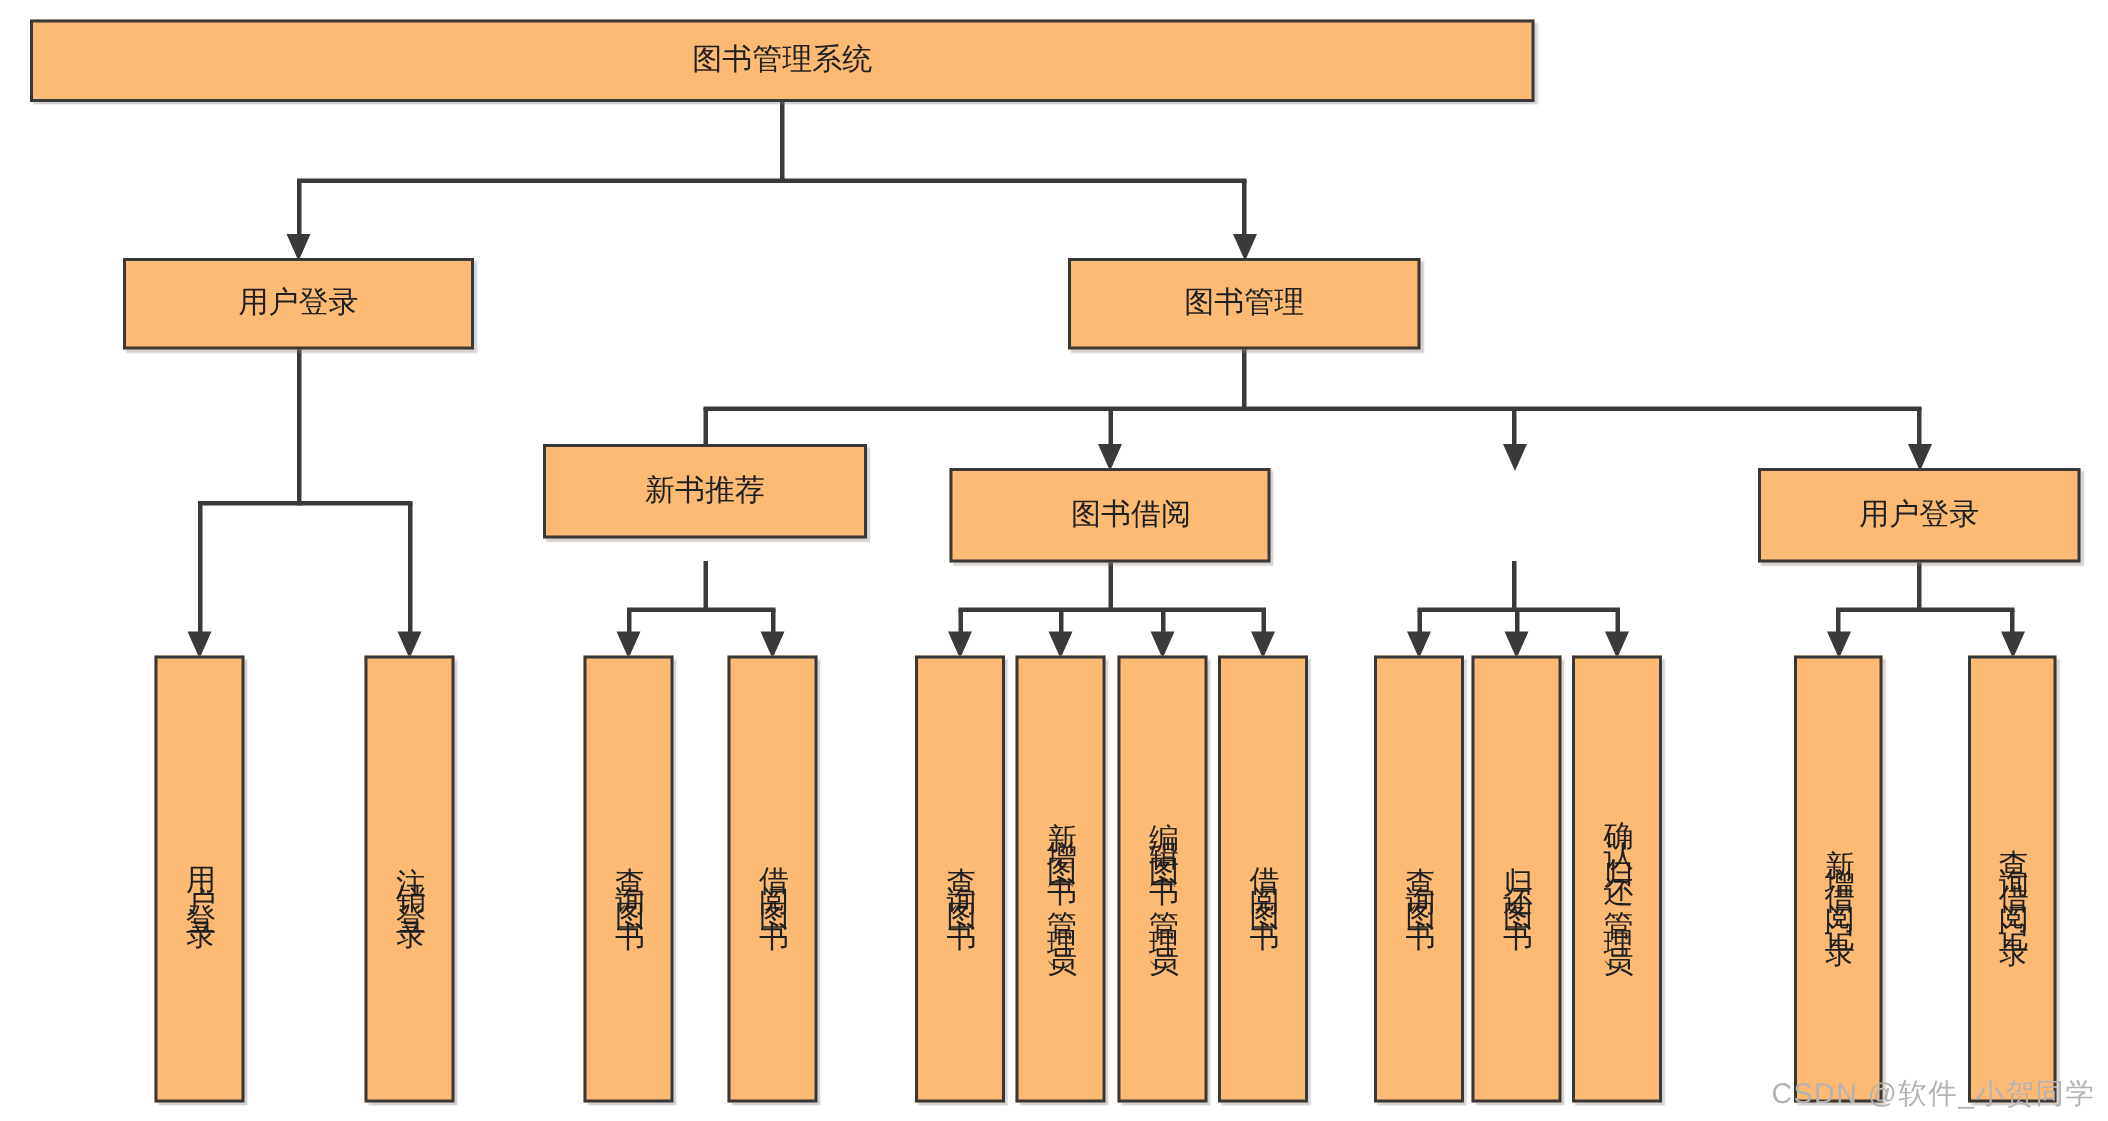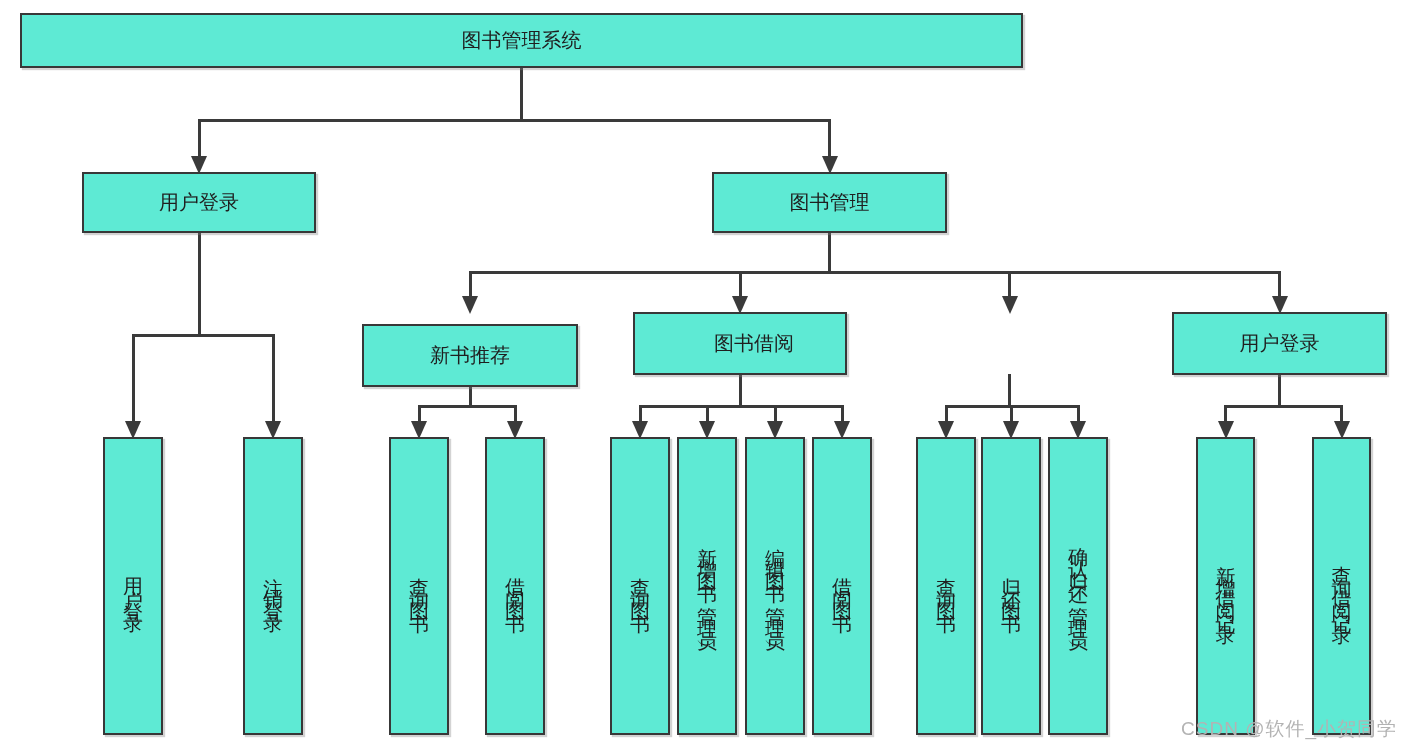--- a/index.html
+++ b/index.html
@@ -6,21 +6,21 @@
   #canvas {
     position: relative;
     width: 1405px;
     height: 747px;
     background: #ffffff;
     overflow: hidden;
     font-family: "Liberation Sans", "DejaVu Sans", sans-serif;
   }
   .node {
     position: absolute;
-    background: #5eead4;
+    background: #fdba74;
     border: 2.5px solid #383838;
     box-sizing: border-box;
     display: flex;
     align-items: center;
     justify-content: center;
     box-shadow: 2px 2px 1px rgba(130,130,130,0.35);
     z-index: 2;
   }
   .node span {
     color: #1f1f1f;
@@ -65,21 +65,21 @@
   <div id="watermark">CSDN @软件_小贺同学</div>
 <div class="node h" style="left: 20px; top: 13px; width: 1003px; height: 55px;">
       <span>图书管理系统</span>
     </div>
     <div class="node h" style="left: 82px; top: 172px; width: 234px; height: 61px;">
       <span>用户登录</span>
     </div>
     <div class="node h" style="left: 712px; top: 172px; width: 235px; height: 61px;">
       <span>图书管理</span>
     </div>
-    <div class="node h" style="left: 362px; top: 324px; width: 216px; height: 63px;">
+    <div class="node h" style="left: 362px; top: 296px; width: 216px; height: 63px;">
       <span>新书推荐</span>
     </div>
     <div class="node h" style="left: 633px; top: 312px; width: 214px; height: 63px; padding-left: 28px;">
       <span>图书借阅</span>
     </div>
     <div class="node h" style="left: 1172px; top: 312px; width: 215px; height: 63px;">
       <span>用户登录</span>
     </div>
     <div class="node v" style="left: 103px; top: 437px; width: 60px; height: 298px;">
       <span>用户登录</span>

